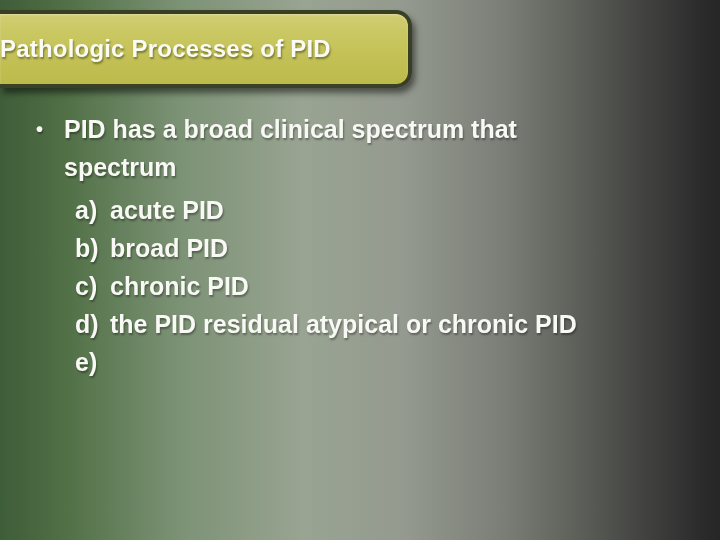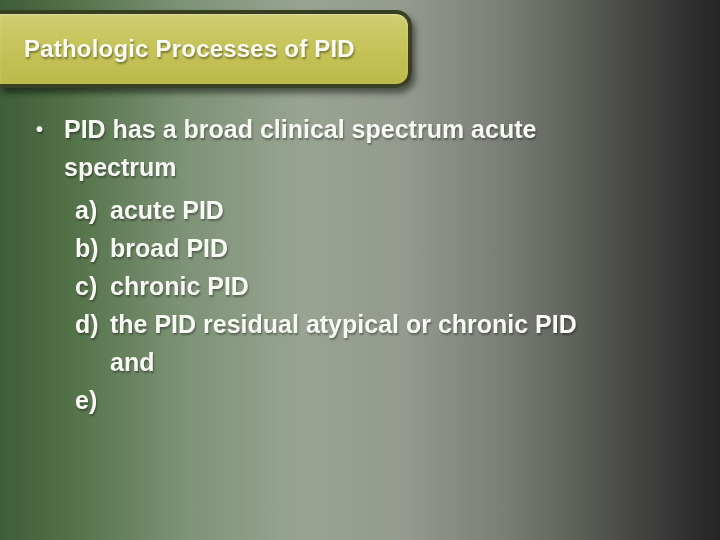--- a/index.html
+++ b/index.html
@@ -35,21 +35,20 @@
     height: 78px;
     box-sizing: border-box;
     background: linear-gradient(180deg, #d0cd72 0%, #c7c55c 40%, #bcba4a 100%);
     border: 4px solid rgba(32, 40, 26, 0.85);
     border-left: none;
     border-radius: 0 16px 16px 0;
     box-shadow: 3px 5px 6px rgba(0, 0, 0, 0.5),
                 inset 0 1px 2px rgba(255, 255, 255, 0.35);
     display: flex;
     align-items: center;
-    padding-left: 24px;
   }
   .banner-title {
     color: #fbfbf6;
     font-size: 24px;
     font-weight: bold;
     letter-spacing: 0.2px;
     white-space: nowrap;
     text-shadow: 1px 2px 2px rgba(60, 64, 20, 0.55);
   }
 
@@ -98,21 +97,21 @@
 
   <div class="banner">
     <span class="banner-title">Pathologic Processes of PID</span>
   </div>
 
   <div class="content">
 
     <div class="lead">
       <div class="lead-marker">•</div>
       <div class="lead-lines">
-        <div class="line">PID has a broad clinical spectrum acute</div>
+        <div class="line">PID has a broad clinical spectrum that</div>
         <div class="line">spectrum</div>
       </div>
     </div>
 
     <div class="sub-list">
 
       <div class="sub-item">
         <div class="sub-marker">a)</div>
         <div class="sub-lines">
           <div class="line">acute PID</div>
@@ -130,21 +129,20 @@
         <div class="sub-marker">c)</div>
         <div class="sub-lines">
           <div class="line">chronic PID</div>
         </div>
       </div>
 
       <div class="sub-item">
         <div class="sub-marker">d)</div>
         <div class="sub-lines">
           <div class="line">the PID residual atypical or chronic PID</div>
-          <div class="line">and</div>
         </div>
       </div>
 
       <div class="sub-item">
         <div class="sub-marker">e)</div>
       </div>
 
     </div>
   </div>
 </div>

